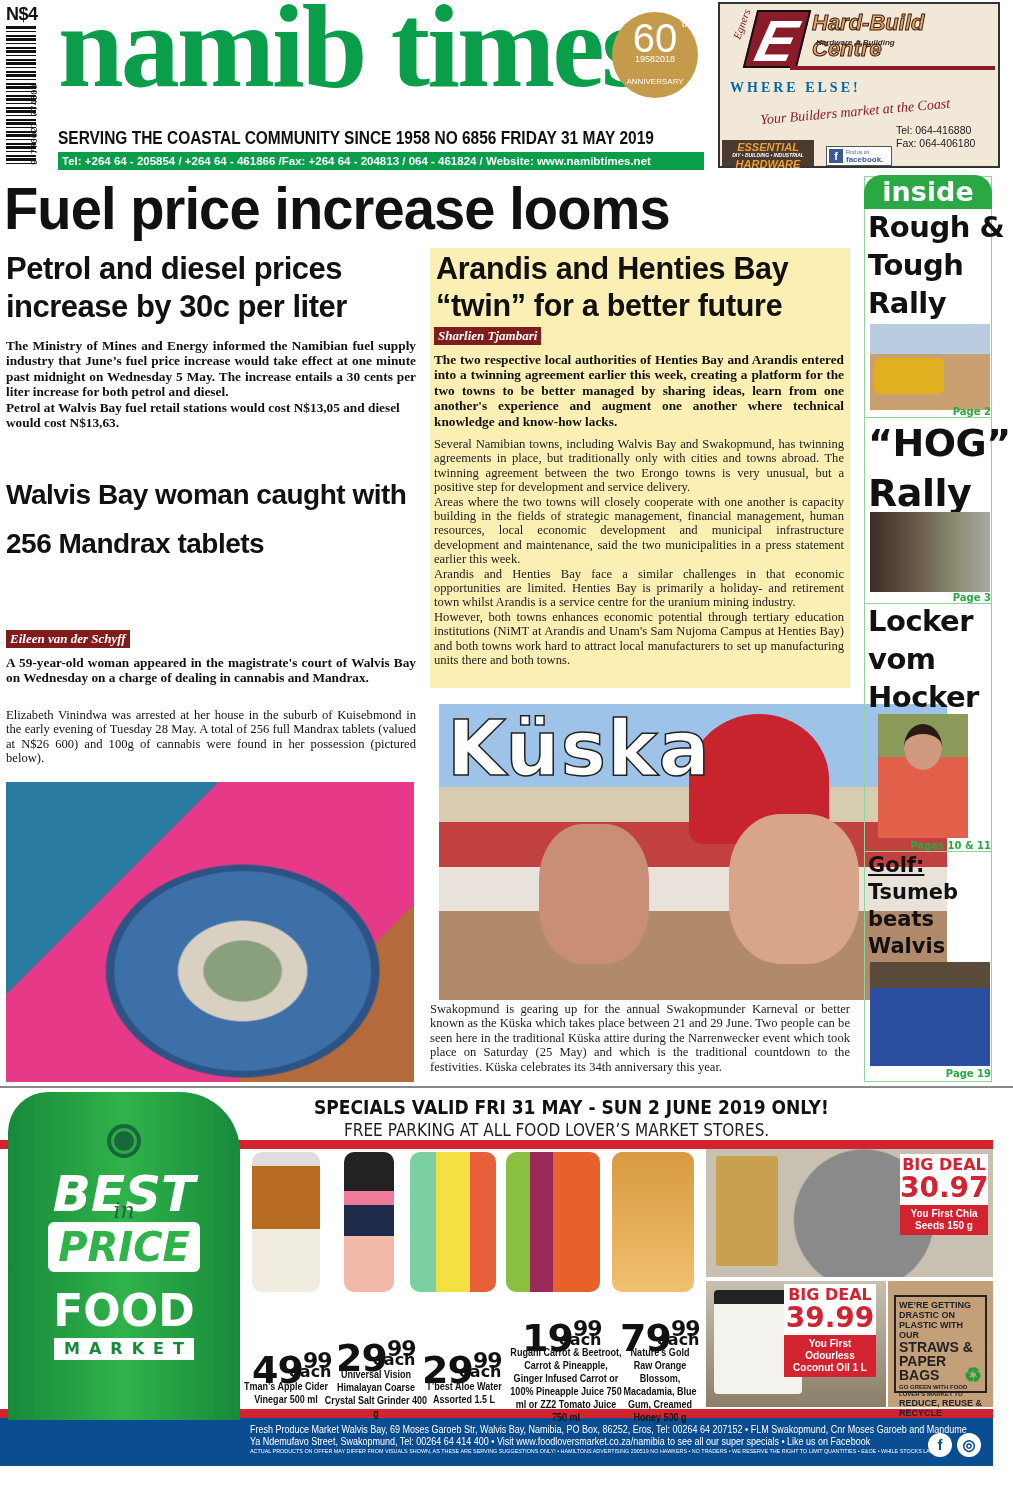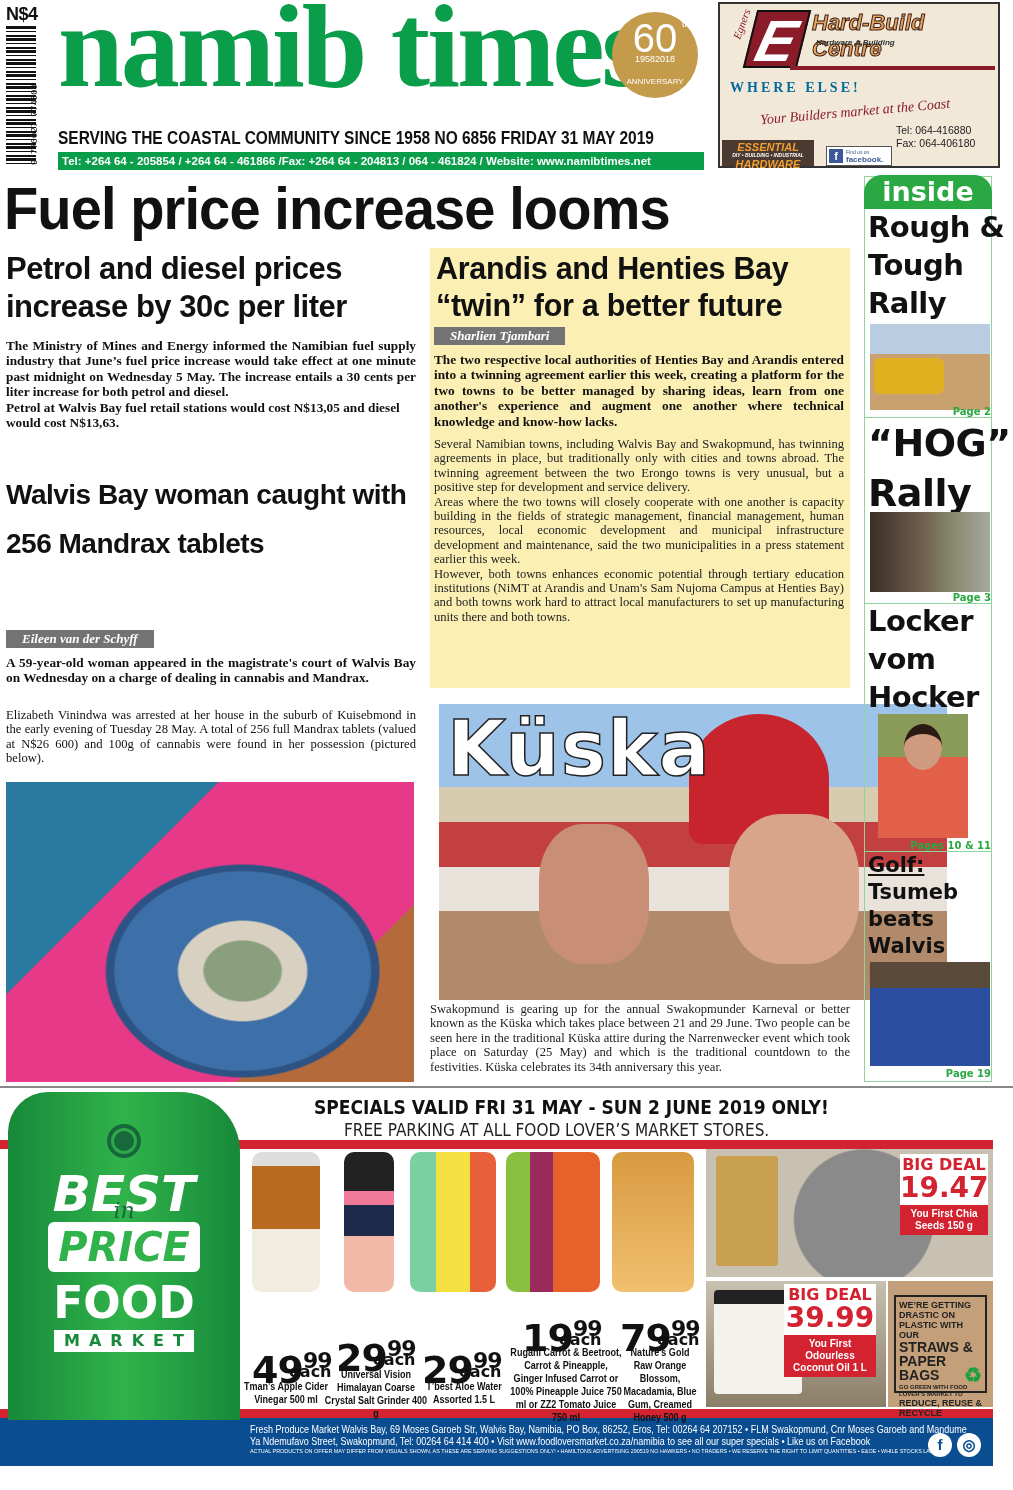--- a/index.html
+++ b/index.html
@@ -33,21 +33,21 @@
 #ad-hb .fb i{display:inline-block;width:14px;height:14px;background:#3b5998;color:#fff;font-style:normal;text-align:center;line-height:14px;font-size:11px}
 
 #main-headline{left:4px;top:174px;font:bold 60px "Liberation Sans",sans-serif;letter-spacing:-1px;transform:scaleX(0.935);transform-origin:left;white-space:nowrap;line-height:70px}
 
 .h-sans{font-family:Liberation Sans, sans-serif;font-weight:bold;color:#111}
 #fuel-sub{left:6px;top:250px;width:420px;font-size:31px;line-height:38px;letter-spacing:-0.5px}
 .lead{font:bold 13.3px "Liberation Serif",serif;line-height:15.4px;text-align:justify}
 .body{font:12.6px "Liberation Serif",serif;line-height:14.4px;text-align:justify}
 #fuel-lead{left:6px;top:338px;width:410px}
 #walvis-head{left:6px;top:470px;width:420px;font-size:28px;line-height:49px;letter-spacing:-0.5px}
-.byline{background:#737373;color:#fff;font:italic bold 13px "Liberation Serif",serif;padding:1px 16px;display:inline-block}
+.byline{background:#7f1d1d;color:#fff;font:italic bold 13px "Liberation Serif",serif;padding:1px 4px;display:inline-block}
 #walvis-byline{left:6px;top:630px}
 #walvis-lead{left:6px;top:655px;width:410px}
 #walvis-body{left:6px;top:708px;width:410px}
 #photo-drugs{left:6px;top:782px;width:408px;height:300px;background:radial-gradient(ellipse 52% 55% at 58% 63%,#8a9f7e 0 18%,#d8d0c0 19% 30%,#3d6fa8 31% 60%,#2d5384 61% 64%,transparent 65%),linear-gradient(135deg,#2a7aa0 0 30%,#e63988 30% 75%,#b46a3a 75%)}
 
 #arandis-box{left:430px;top:248px;width:420px;height:440px;background:#fbefb3}
 #arandis-head{left:436px;top:250px;width:416px;font-size:30.5px;line-height:37px;letter-spacing:-0.3px}
 #arandis-byline{left:434px;top:327px}
 #arandis-lead{left:434px;top:352px;width:410px}
 #arandis-body{left:434px;top:437px;width:410px;color:#222}
@@ -71,21 +71,21 @@
 #flm-specials{left:314px;top:1096px;font:bold 19px "DejaVu Sans",sans-serif;transform:scaleX(0.9);transform-origin:left;white-space:nowrap}
 #flm-parking{left:344px;top:1120px;font:17px "DejaVu Sans",sans-serif;transform:scaleX(0.9);transform-origin:left;white-space:nowrap;color:#222}
 #flm-redbar{left:0;top:1140px;width:993px;height:9px;background:#d32230}
 #flm-redbar2{left:0;top:1409px;width:993px;height:9px;background:#d32230}
 #flm-bluebar{left:0;top:1418px;width:993px;height:48px;background:#0b4d91}
 #flm-ribbon{left:8px;top:1092px;width:232px;height:328px;background:linear-gradient(90deg,#17893a,#30b34a 50%,#17893a);border-radius:40px 60px 0 0;color:#fff;text-align:center;font-family:"DejaVu Sans",sans-serif}
 #flm-ribbon .sun{width:34px;height:34px;border-radius:50%;background:#17683a;border:4px dotted #17683a;margin:32px auto 0;box-shadow:0 0 0 3px #2ea84a inset}
 #flm-ribbon .best{font:italic bold 50px "DejaVu Sans",sans-serif;margin-top:10px;line-height:52px}
 #flm-ribbon .in{font:italic 22px "DejaVu Serif",serif;color:#17683a;margin-top:-20px;line-height:22px}
 #flm-ribbon .price{background:#fff;color:#30b34a;width:152px;margin:0 auto;border-radius:6px;font:italic bold 40px "DejaVu Sans",sans-serif;line-height:50px}
-#flm-ribbon .food{font:bold 44px "DejaVu Sans",sans-serif;margin-top:8px;line-height:46px}
+#flm-ribbon .food{font:bold 44px "DejaVu Sans",sans-serif;margin-top:16px;line-height:46px}
 #flm-ribbon .lovers{font:bold 28px "DejaVu Sans",sans-serif;line-height:30px}
 #flm-ribbon .market{background:#fff;color:#17893a;width:140px;margin:4px auto 0;font:bold 16px "DejaVu Sans",sans-serif;letter-spacing:9px;padding-left:9px;line-height:22px}
 .prod{position:absolute;top:1152px;height:140px;border-radius:10px}
 .price-big{position:absolute;font:bold 38px "DejaVu Sans",sans-serif;color:#111;line-height:40px;letter-spacing:-1px}
 .price-big sup{font-size:22px;vertical-align:top;line-height:22px}
 .price-big .each{position:absolute;right:0;bottom:-2px;font-size:16px;letter-spacing:0}
 .prod-name{position:absolute;font:bold 11px "Liberation Sans",sans-serif;text-align:center;line-height:13px;transform:scaleX(0.82);color:#111}
 #chia-panel{left:706px;top:1149px;width:287px;height:128px;background:radial-gradient(circle at 55% 55%,#8a8a8a 0 40%,#c8c0b0 41%)}
 #chia-pack{left:716px;top:1156px;width:62px;height:110px;background:#c8a050;border-radius:3px}
 .deal-box{position:absolute;background:#fff;text-align:center;font-family:"DejaVu Sans",sans-serif}
@@ -154,20 +154,21 @@
 <div class="abs body" id="walvis-body">Elizabeth Vinindwa was arrested at her house in the suburb of Kuisebmond in the early evening of Tuesday 28 May. A total of 256 full Mandrax tablets (valued at N$26 600) and 100g of cannabis were found in her possession (pictured below).</div>
 <div class="abs" id="photo-drugs"></div>
 
 <div class="abs" id="arandis-box"></div>
 <div class="abs h-sans" id="arandis-head">Arandis  and Henties Bay “twin” for a better future</div>
 <div class="abs byline" id="arandis-byline">Sharlien Tjambari</div>
 <div class="abs lead" id="arandis-lead">The two respective local authorities of Henties Bay and Arandis entered into a twinning agreement earlier this week, creating a platform for the two towns to be better managed by sharing ideas, learn from one another's experience and augment one another where technical knowledge and know-how lacks.</div>
 <div class="abs body" id="arandis-body">
   <p>Several Namibian towns, including Walvis Bay and Swakopmund, has twinning agreements in place, but traditionally only with cities and towns abroad. The twinning agreement between the two Erongo towns is very unusual, but a positive step for development and service delivery.</p>
   <p>Areas where the two towns will closely cooperate with one another is capacity building in the fields of strategic management, financial management, human resources, local economic development and municipal infrastructure development and maintenance, said the two municipalities in a press statement earlier this week.</p>
+  <p>Arandis and Henties Bay face a similar challenges in that economic opportunities are limited. Henties Bay is primarily a holiday- and retirement town whilst Arandis is a service centre for the uranium mining industry.</p>
   <p>However, both towns enhances economic potential through tertiary education institutions (NiMT at Arandis and Unam's Sam Nujoma Campus at Henties Bay) and both towns work hard to attract local manufacturers to set up manufacturing units there and both towns.</p>
 </div>
 
 <div class="abs" id="photo-kuska">
   <div class="hat"></div>
   <div class="face2"></div>
   <div class="face"></div>
   <div class="abs" id="kuska-title">Küska</div>
 </div>
 <div class="abs body" id="kuska-caption">Swakopmund is gearing up for the annual Swakopmunder Karneval or better known as the Küska which takes place between 21 and 29 June. Two people can be seen here in the traditional Küska attire during the Narrenwecker event which took place on Saturday (25 May) and which is the traditional countdown to the festivities. Küska celebrates its 34th anniversary this year.</div>
@@ -237,21 +238,21 @@
 <div class="price-big" style="left:522px;top:1318px"><span>19</span><sup>99</sup><span class="each">each</span></div>
 <div class="prod-name" style="left:496px;top:1346px;width:140px">Rugani Carrot &amp; Beetroot, Carrot &amp; Pineapple, Ginger Infused Carrot or 100% Pineapple Juice 750 ml or ZZ2 Tomato Juice 750 ml</div>
 
 <div class="price-big" style="left:620px;top:1318px"><span>79</span><sup>99</sup><span class="each">each</span></div>
 <div class="prod-name" style="left:612px;top:1346px;width:96px">Nature’s Gold Raw Orange Blossom, Macadamia, Blue Gum, Creamed Honey 500 g</div>
 
 <div class="abs" id="chia-panel"></div>
 <div class="abs" id="chia-pack"></div>
 <div class="deal-box" style="left:900px;top:1154px;width:88px;height:68px">
   <div class="bd">BIG DEAL</div>
-  <div class="amt">19.47</div>
+  <div class="amt">30.97</div>
   <div class="nm">You First Chia Seeds 150 g</div>
 </div>
 
 <div class="abs" id="coco-panel"></div>
 <div class="abs" id="coco-tub"></div>
 <div class="deal-box" style="left:784px;top:1284px;width:92px;height:76px">
   <div class="bd">BIG DEAL</div>
   <div class="amt">39.99</div>
   <div class="nm">You First Odourless Coconut Oil 1 L</div>
 </div>

